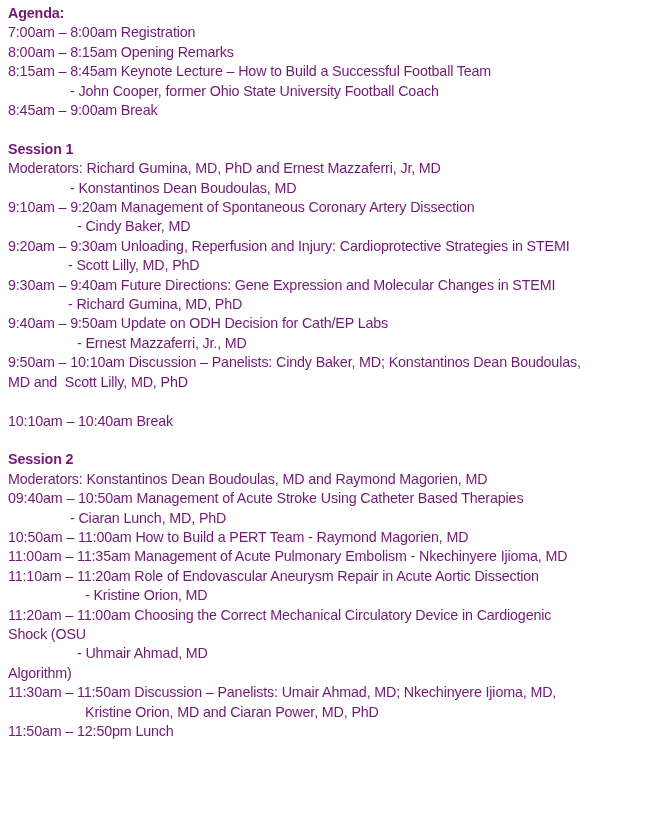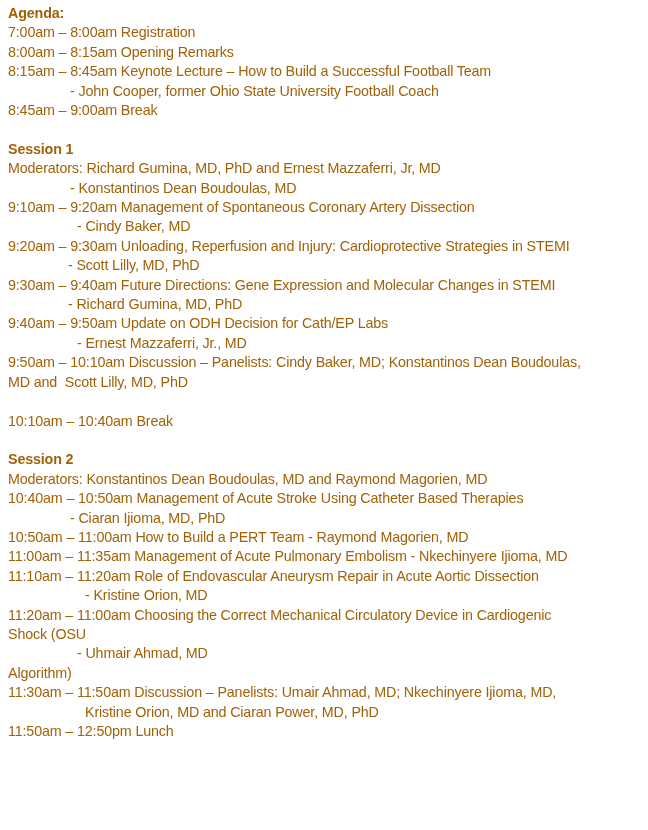--- a/index.html
+++ b/index.html
@@ -19,21 +19,21 @@
     box-sizing: border-box;
     width: 648px;
     height: 830px;
     padding: 4px 6px 0 8px;
   }
   .line {
     font-size: 14.3px;
     line-height: 19.4px;
     white-space: pre-wrap;
     letter-spacing: -0.15px;
-    color: #a16207;
+    color: #701a75;
   }
   .line.bold {
     font-weight: bold;
   }
   .line.blank {
     height: 19.4px;
   }
   
   .ind-60 { padding-left: 60px; }
   .ind-62 { padding-left: 62px; }
@@ -62,22 +62,22 @@
     <div class="line ind-60">- Richard Gumina, MD, PhD</div>
     <div class="line">9:40am – 9:50am Update on ODH Decision for Cath/EP Labs</div>
     <div class="line ind-69">- Ernest Mazzaferri, Jr., MD</div>
     <div class="line">9:50am – 10:10am Discussion – Panelists: Cindy Baker, MD; Konstantinos Dean Boudoulas,</div>
     <div class="line">MD and  Scott Lilly, MD, PhD</div>
     <div class="line blank"></div>
     <div class="line">10:10am – 10:40am Break</div>
     <div class="line blank"></div>
     <div class="line bold">Session 2</div>
     <div class="line">Moderators: Konstantinos Dean Boudoulas, MD and Raymond Magorien, MD</div>
-    <div class="line">10:40am – 10:50am Management of Acute Stroke Using Catheter Based Therapies</div>
-    <div class="line ind-62">- Ciaran Ijioma, MD, PhD</div>
+    <div class="line">09:40am – 10:50am Management of Acute Stroke Using Catheter Based Therapies</div>
+    <div class="line ind-62">- Ciaran Lunch, MD, PhD</div>
     <div class="line">10:50am – 11:00am How to Build a PERT Team - Raymond Magorien, MD</div>
     <div class="line">11:00am – 11:35am Management of Acute Pulmonary Embolism - Nkechinyere Ijioma, MD</div>
     <div class="line">11:10am – 11:20am Role of Endovascular Aneurysm Repair in Acute Aortic Dissection</div>
     <div class="line ind-77">- Kristine Orion, MD</div>
     <div class="line">11:20am – 11:00am Choosing the Correct Mechanical Circulatory Device in Cardiogenic</div>
     <div class="line">Shock (OSU</div>
     <div class="line ind-69">- Uhmair Ahmad, MD</div>
     <div class="line">Algorithm)</div>
     <div class="line">11:30am – 11:50am Discussion – Panelists: Umair Ahmad, MD; Nkechinyere Ijioma, MD,</div>
     <div class="line ind-77">Kristine Orion, MD and Ciaran Power, MD, PhD</div>

